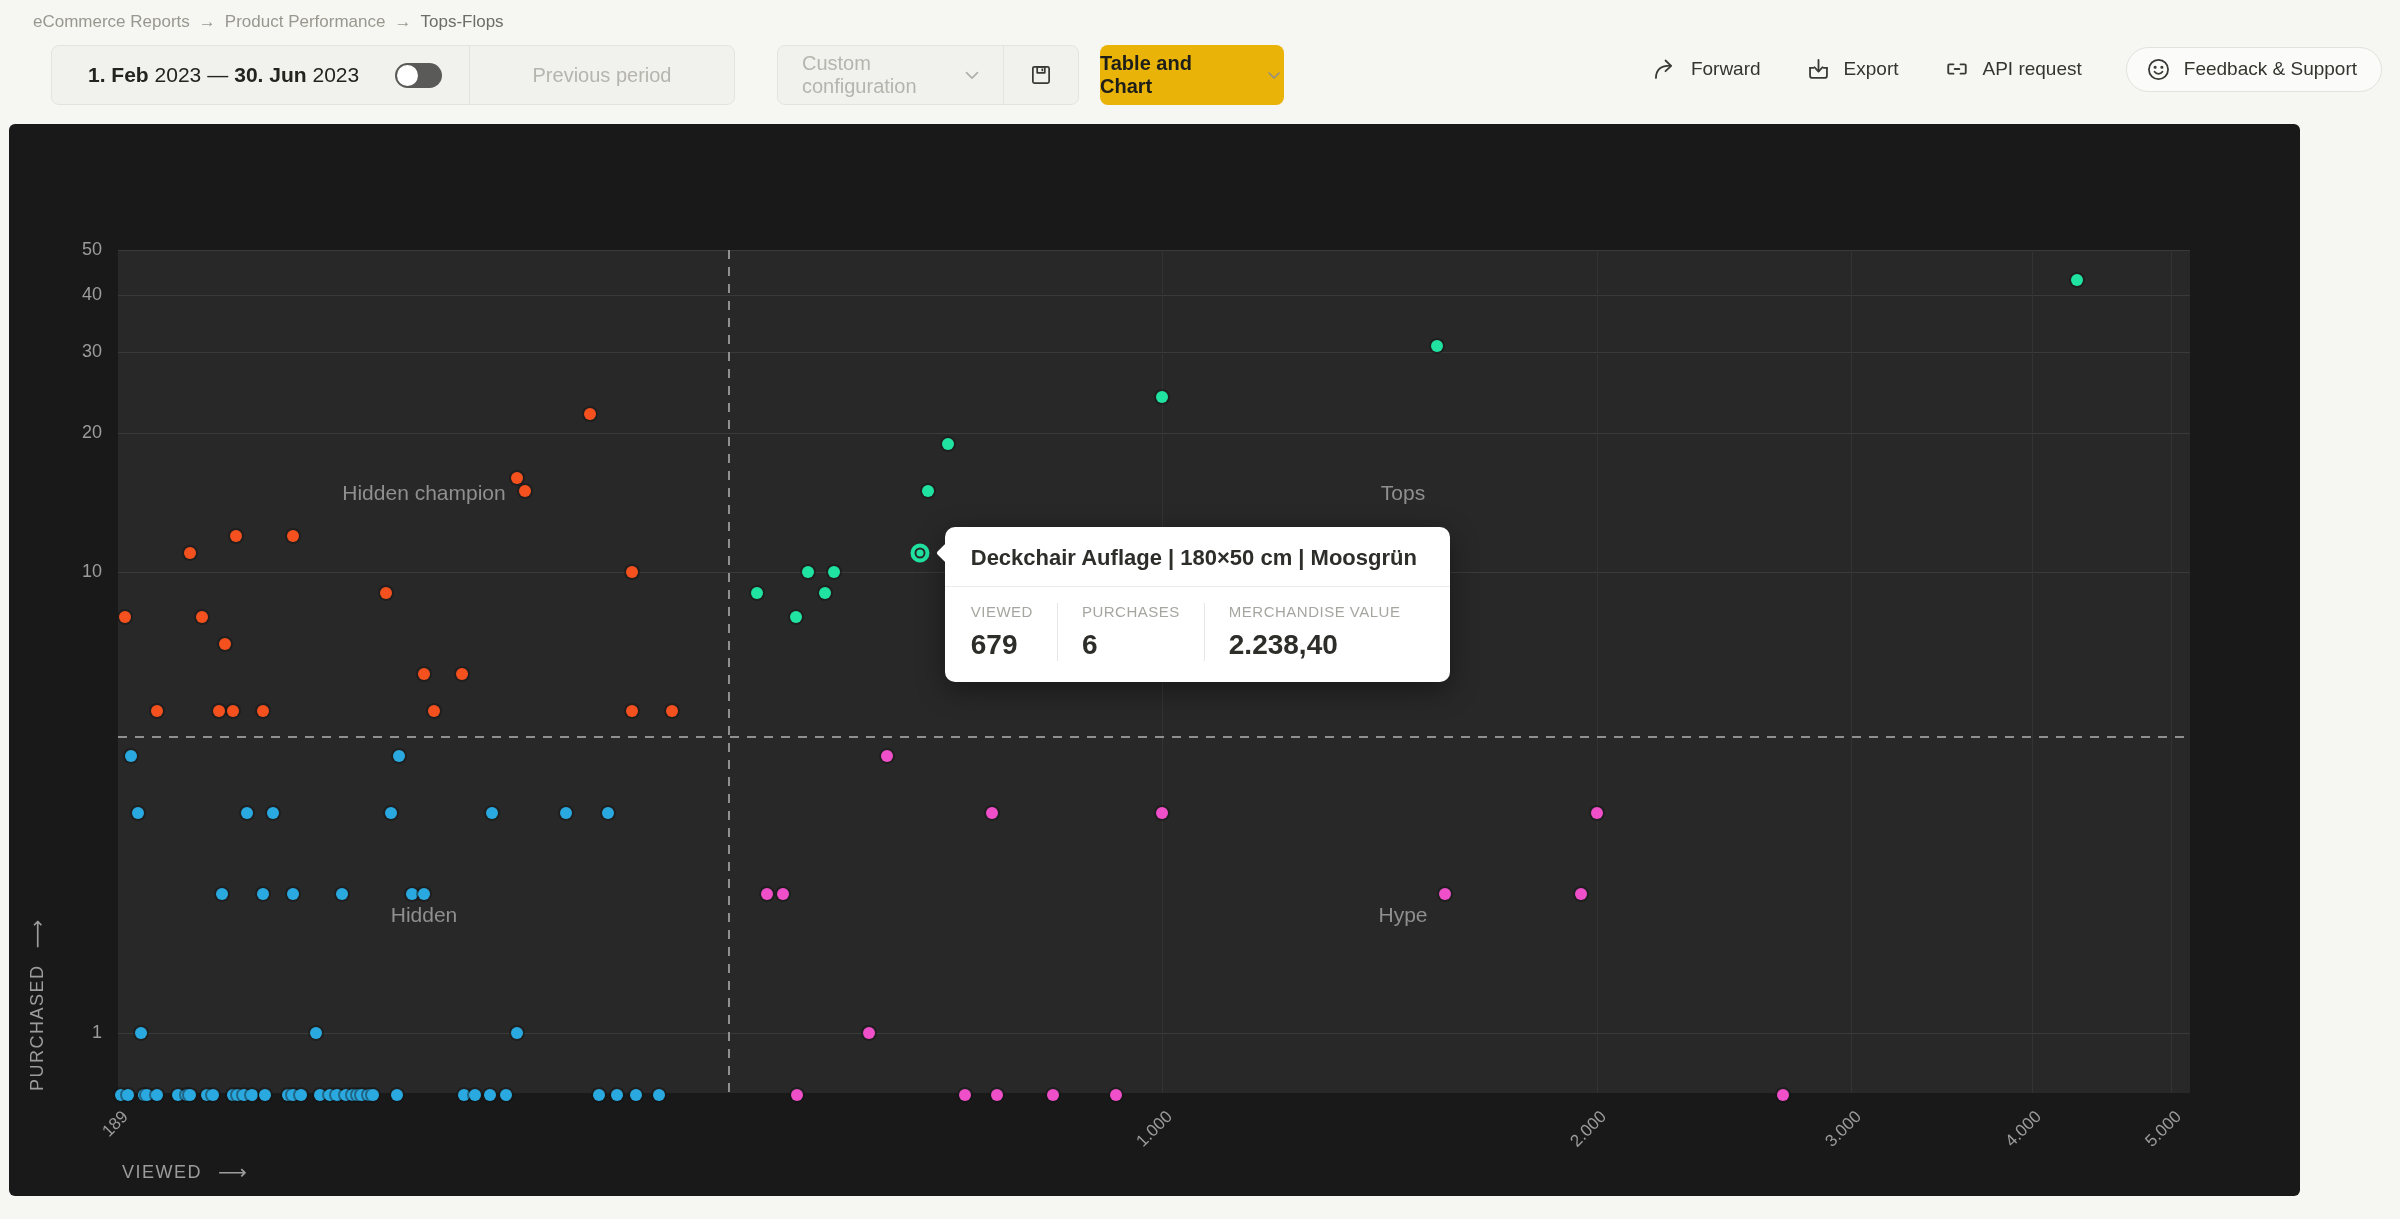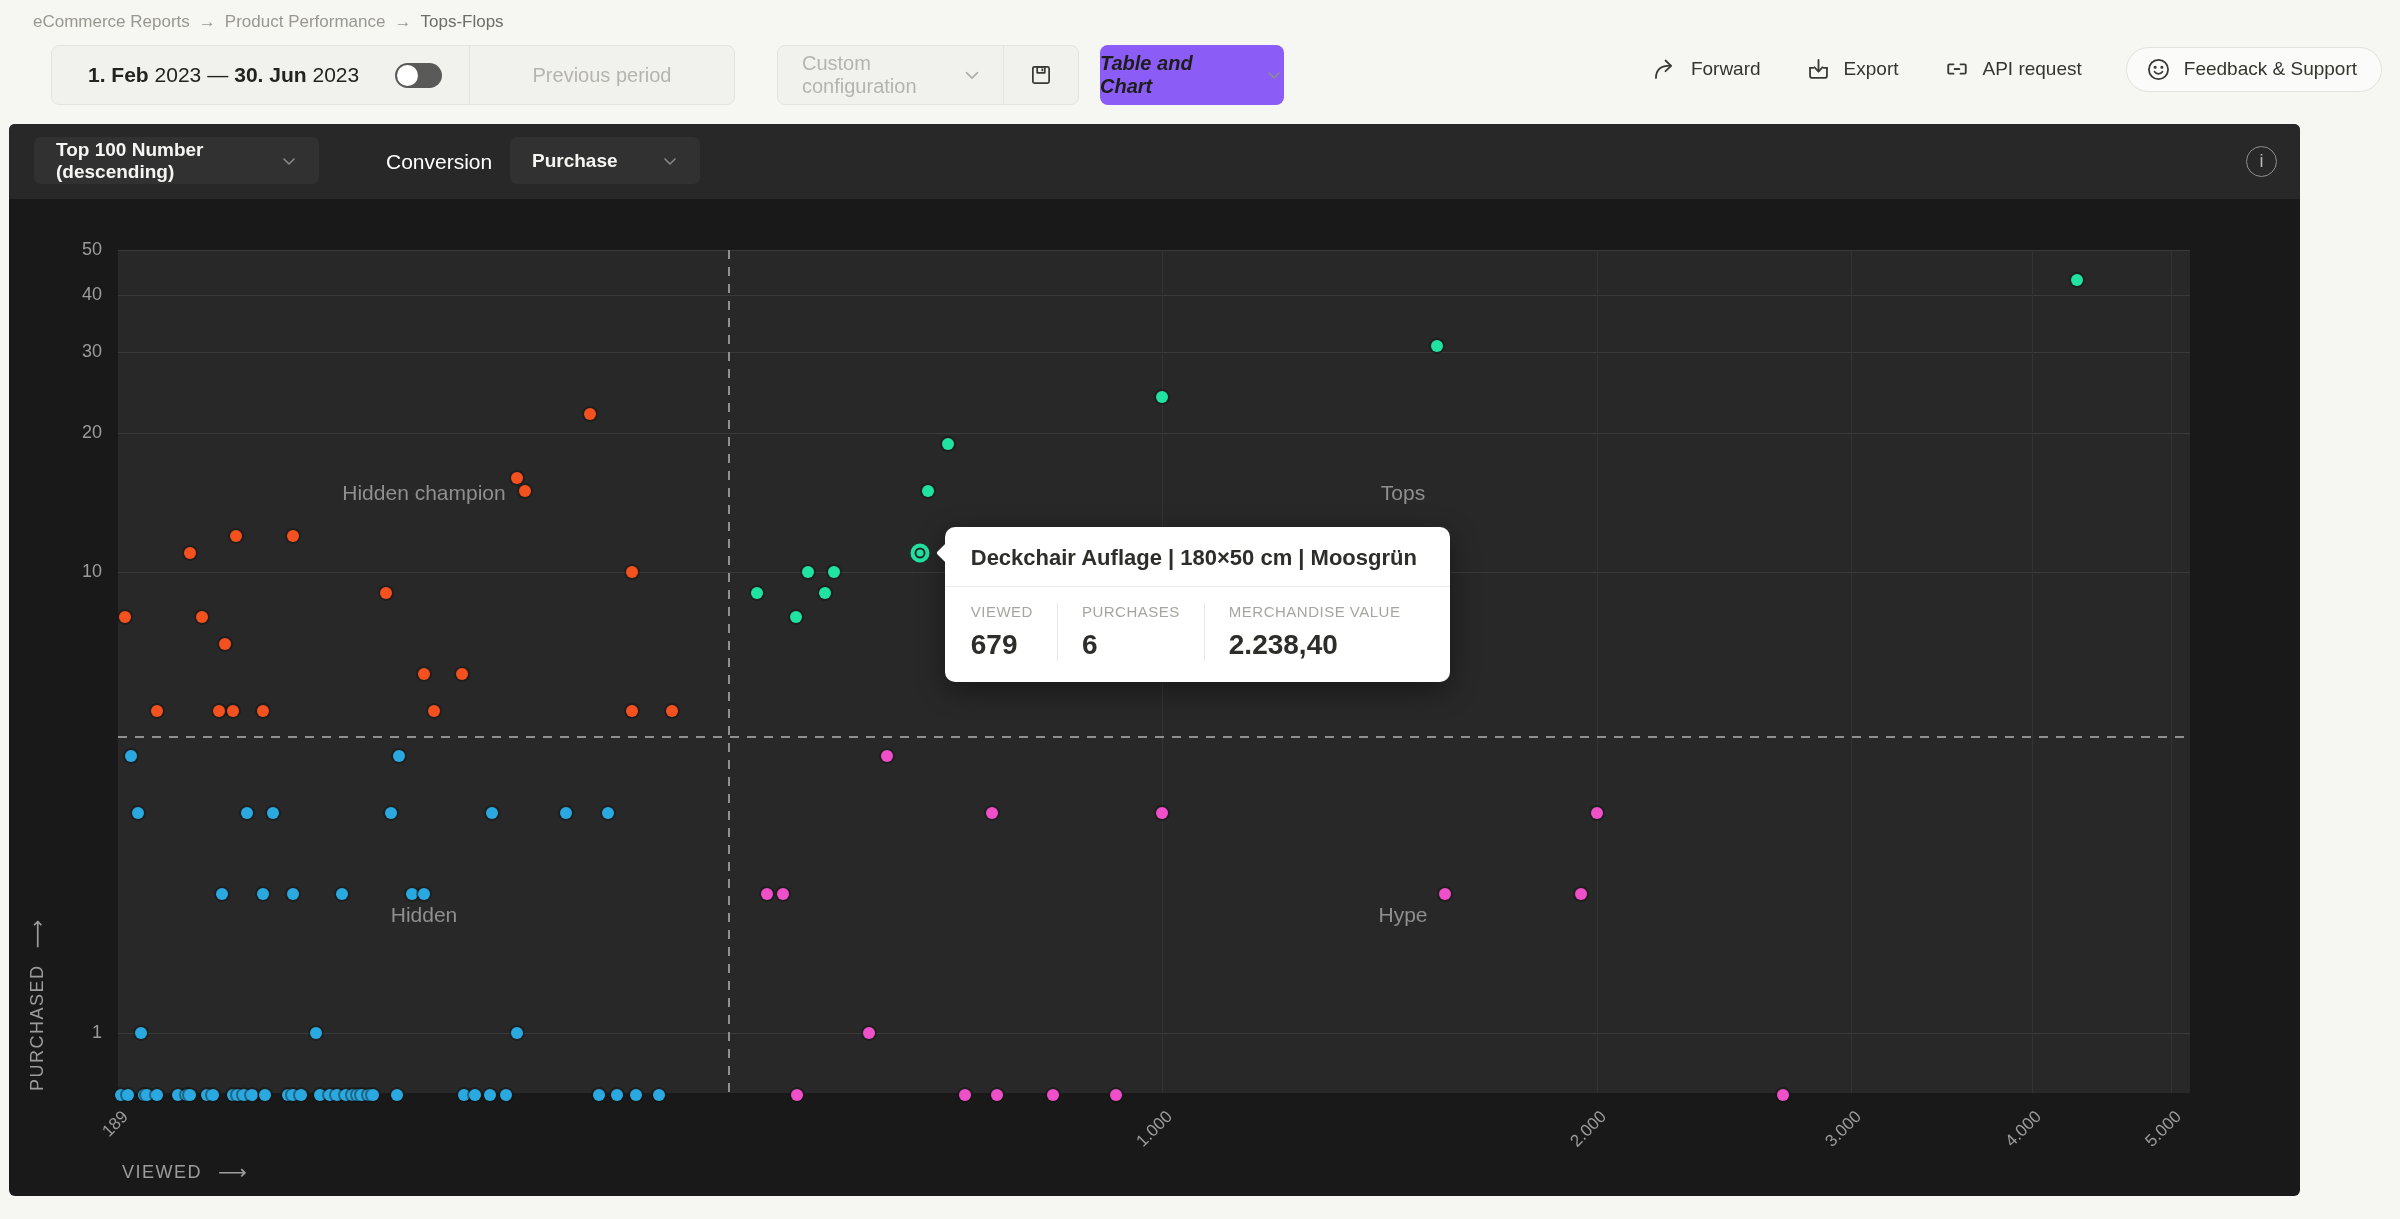--- a/index.html
+++ b/index.html
@@ -23,21 +23,21 @@
   .dates b { font-weight:700; }
   .dates .dash { padding:0 6px; color:#23231f; }
   .vdiv { width:1px; height:100%; background:#e4e4df; }
   .datebox-right { flex:1; text-align:center; font-size:20px; color:#b5b5ae; }
   .toggle { width:47px; height:25px; border-radius:13px; background:#5a5a58; position:relative; cursor:pointer; flex:none; }
   .toggle .knob { position:absolute; left:2px; top:2px; width:21px; height:21px; border-radius:50%; background:#ffffff; }
   .configbox { left:777px; width:302px; }
   .config-left { flex:1; display:flex; align-items:center; justify-content:space-between; padding:0 20px 0 24px; height:100%; cursor:pointer; }
   .config-left .muted { font-size:20px; color:#b5b5ae; }
   .savebtn { width:74px; height:100%; display:flex; align-items:center; justify-content:center; background:none; border:none; cursor:pointer; }
-  .tablechart { left:1100px; width:184px; background:#8b5cf6; justify-content:center; gap:16px; cursor:pointer;font-style:italic; }
+  .tablechart { left:1100px; width:184px; background:#eab308; justify-content:center; gap:16px; cursor:pointer; }
   .tablechart span { font-size:20px; font-weight:700; color:#1d1d1a; }
   .actions { position:absolute; right:18px; top:0; height:48px; display:flex; align-items:center; gap:44px; }
   .action { display:flex; align-items:center; gap:12px; font-size:19px; color:#35352f; cursor:pointer; }
   .pill { display:flex; align-items:center; gap:12px; font-size:19px; color:#35352f; border:1px solid #e2e2dd; background:#fbfbf9; border-radius:23px; height:45px; padding:0 24px 0 18px; cursor:pointer; }
   .icon { display:inline-flex; flex:none; }
   .chev { display:inline-flex; flex:none; }
   
   .panel { position:absolute; left:9px; top:124px; width:2291px; height:1072px; background:#191919; border-radius:6px; }
   .panel-header { position:absolute; left:0; top:0; width:100%; height:75px; background:#282828; border-radius:6px 6px 0 0; }
   .dbtn { position:absolute; top:13px; height:47px; background:#313131; border-radius:7px; display:flex; align-items:center; justify-content:space-between; padding:0 20px 0 22px; cursor:pointer; }
@@ -171,42 +171,20 @@
             <circle cx="15" cy="10" r="0.6" fill="#3a3a35"></circle>
             <path d="M8.5 14 a4.3 4.3 0 0 0 7 0"></path>
           </svg>
       </span>
       <span>Feedback &amp; Support</span>
     </div>
   </div>
 </div>
 
 <div class="panel">
-  <div class="panel-header">
-    <div class="dbtn topfilter">
-      <span>Top 100 Number (descending)</span>
-      <span class="chev">
-        <svg width="20" height="20" viewBox="0 0 24 24" fill="none" stroke="#8a8a8a" stroke-width="1.8" stroke-linecap="round" stroke-linejoin="round">
-            <polyline points="6,9.5 12,15.5 18,9.5"></polyline>
-          </svg>
-      </span>
-    </div>
-    <span class="conv-label">Conversion</span>
-    <div class="dbtn convsel">
-      <span>Purchase</span>
-      <span class="chev">
-        <svg width="20" height="20" viewBox="0 0 24 24" fill="none" stroke="#8a8a8a" stroke-width="1.8" stroke-linecap="round" stroke-linejoin="round">
-            <polyline points="6,9.5 12,15.5 18,9.5"></polyline>
-          </svg>
-      </span>
-    </div>
-    <div class="info">
-        <span>i</span>
-      </div>
-  </div>
 
   <div class="plot" id="plot">
 
     <div class="tooltip" style="left: 826.762px; top: 277.056px;">
       <div class="tt-notch"></div>
       <div class="tt-title">Deckchair Auflage | 180×50 cm | Moosgrün</div>
       <div class="tt-fields">
         <div class="tt-field">
           <div class="tt-label">VIEWED</div>
           <div class="tt-value">679</div>

